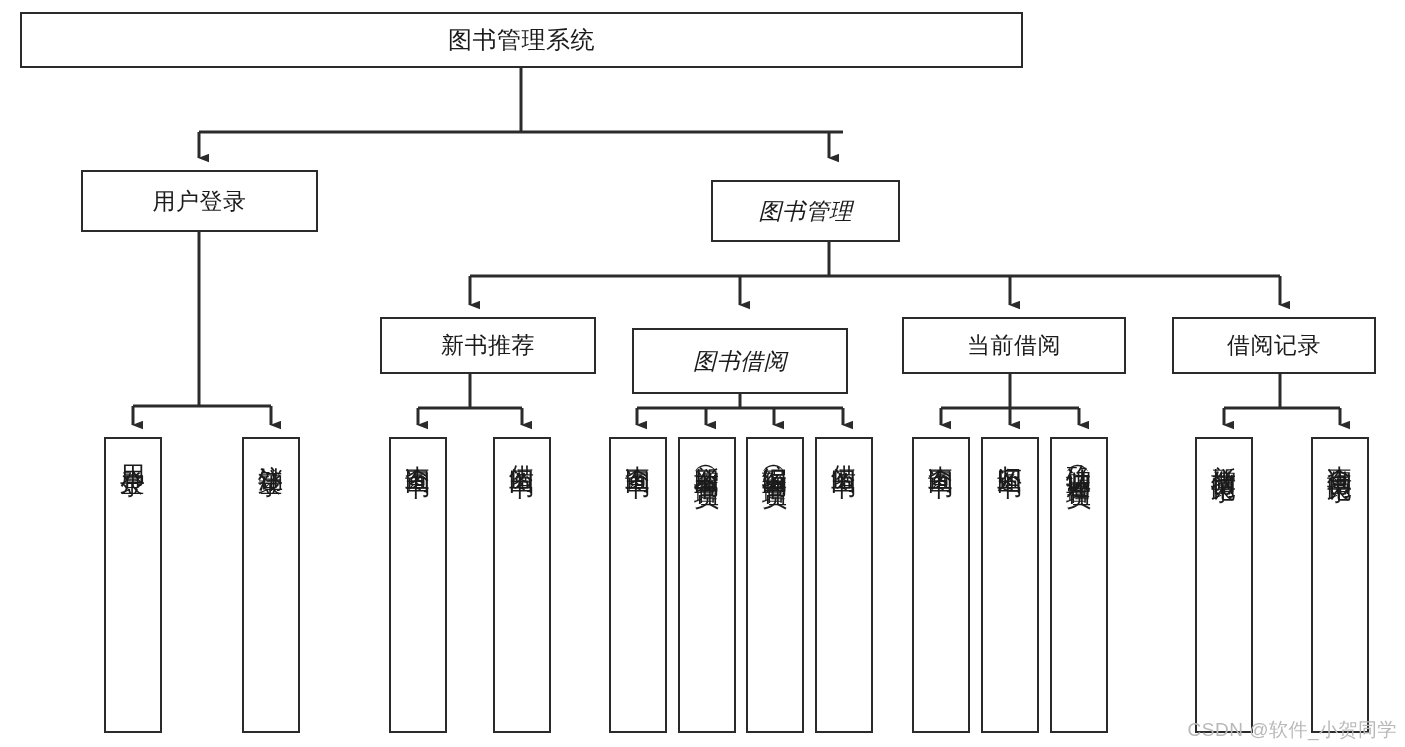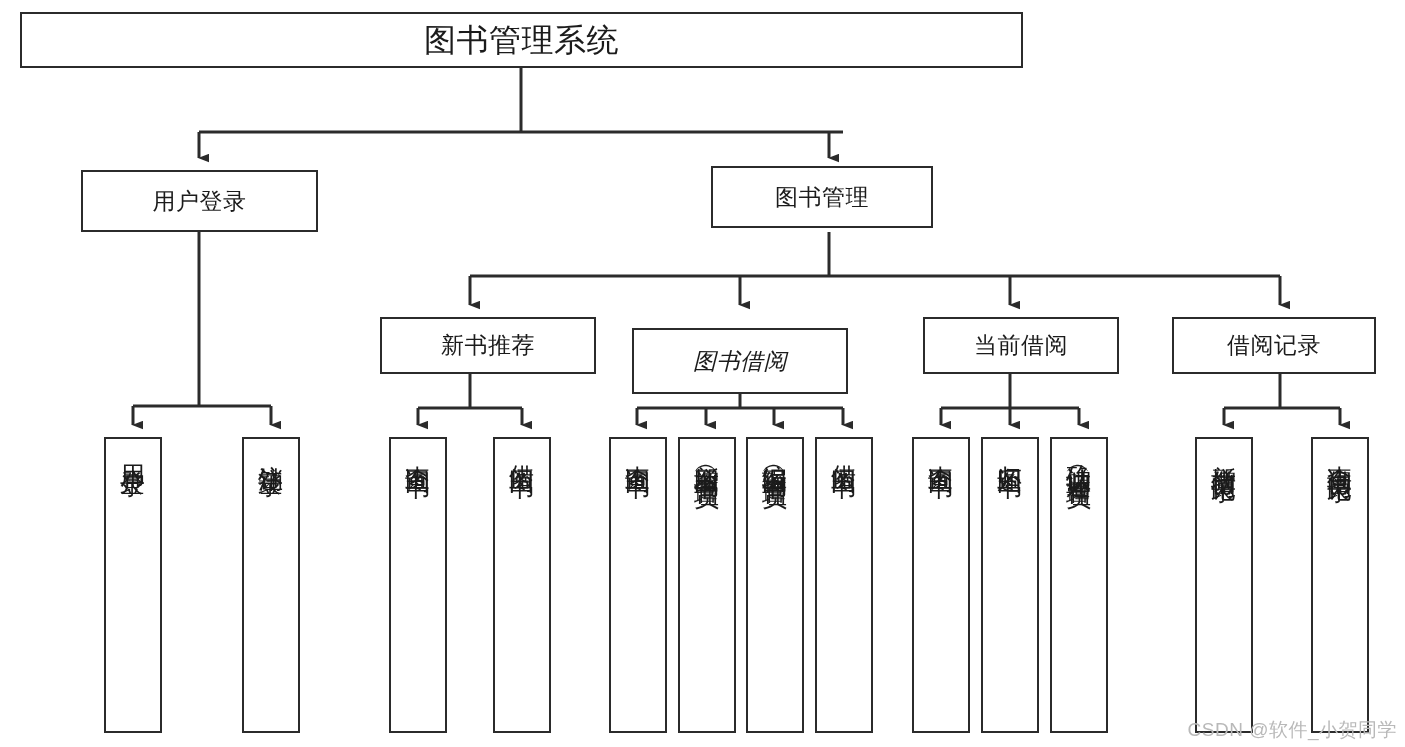--- a/index.html
+++ b/index.html
@@ -22,21 +22,21 @@
     align-items:center;
     justify-content:center;
     color:#1b1b1b;
   }
   .node .lbl{
     display:block;
     white-space:nowrap;
     letter-spacing:0.5px;
   }
   .node.h .lbl{font-size:23px;line-height:1;}
-  .node.root .lbl{font-size:32px;}
+  .node.root .lbl{font-size:24px;}
 
   
   .node.v{
     align-items:flex-start;
     justify-content:center;
     padding-top:6px;
   }
   .node.v .lbl{
     writing-mode:vertical-rl;
     text-orientation:upright;
@@ -112,31 +112,31 @@
     </g>
   </svg>
 
   <div class="node h root" style="left:20px;top:12px;width:1003px;height:56px;">
     <span class="lbl">图书管理系统</span>
   </div>
 
   <div class="node h" style="left:81px;top:170px;width:237px;height:62px;">
     <span class="lbl">用户登录</span>
   </div>
-  <div class="node h" style="left:711px;top:166px;width:222px;height:62px;">
+  <div class="node h" style="left:711px;top:180px;width:189px;height:62px;font-style:italic;">
     <span class="lbl">图书管理</span>
   </div>
 
   <div class="node h" style="left:380px;top:317px;width:216px;height:57px;">
     <span class="lbl">新书推荐</span>
   </div>
   <div class="node h" style="left:632px;top:328px;width:216px;height:66px;font-style:italic;">
     <span class="lbl">图书借阅</span>
   </div>
-  <div class="node h" style="left:902px;top:317px;width:196px;height:57px;margin-left:21px;">
+  <div class="node h" style="left:902px;top:317px;width:224px;height:57px;">
     <span class="lbl">当前借阅</span>
   </div>
   <div class="node h" style="left:1172px;top:317px;width:204px;height:57px;">
     <span class="lbl">借阅记录</span>
   </div>
 
   <div class="node v" style="left:104px;top:437px;width:58px;height:296px;">
     <span class="lbl">用户登录</span>
   </div>
   <div class="node v" style="left:242px;top:437px;width:58px;height:296px;">

